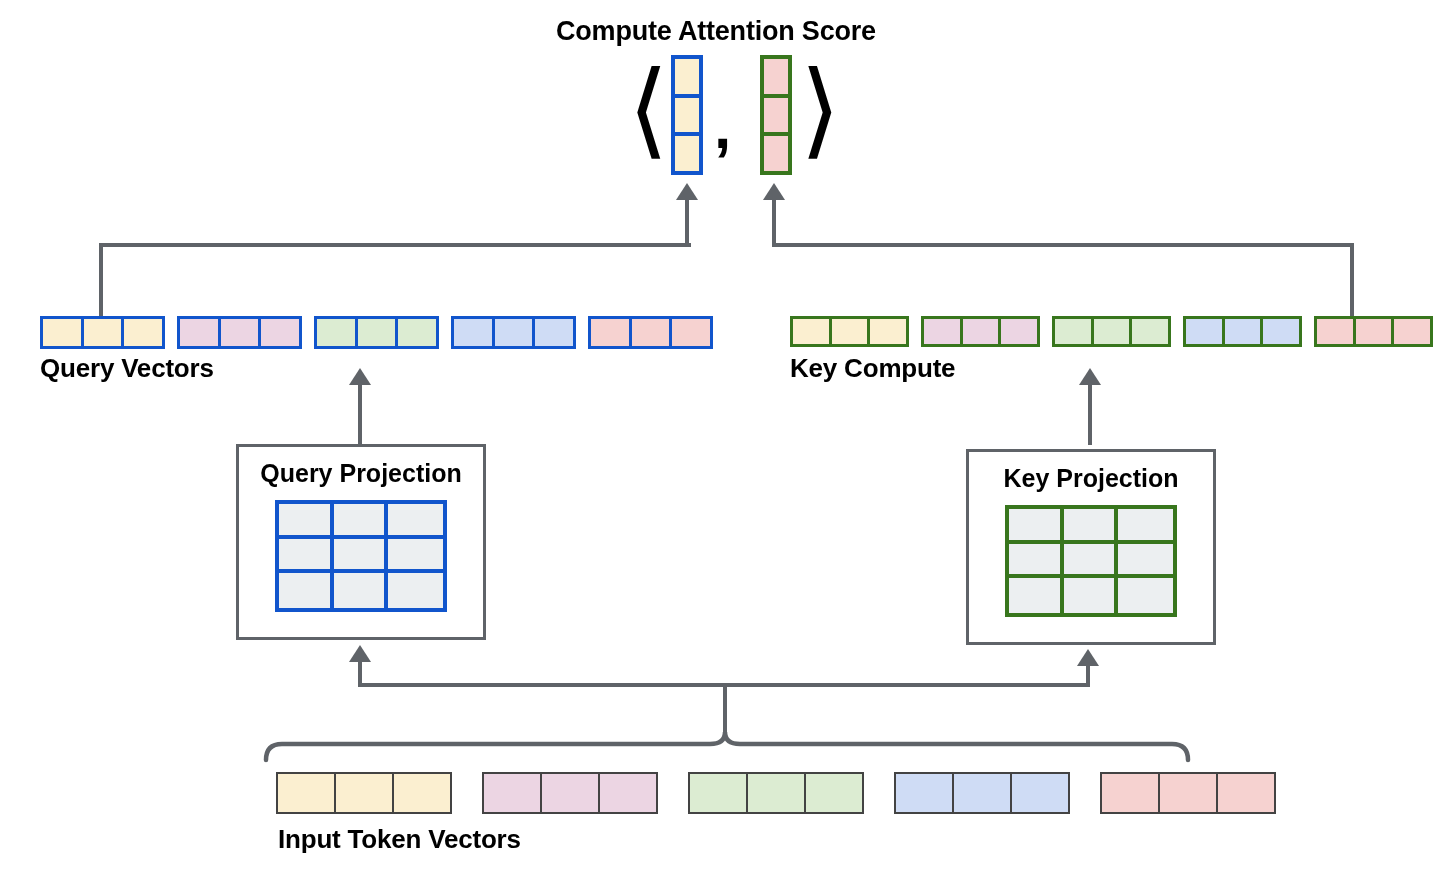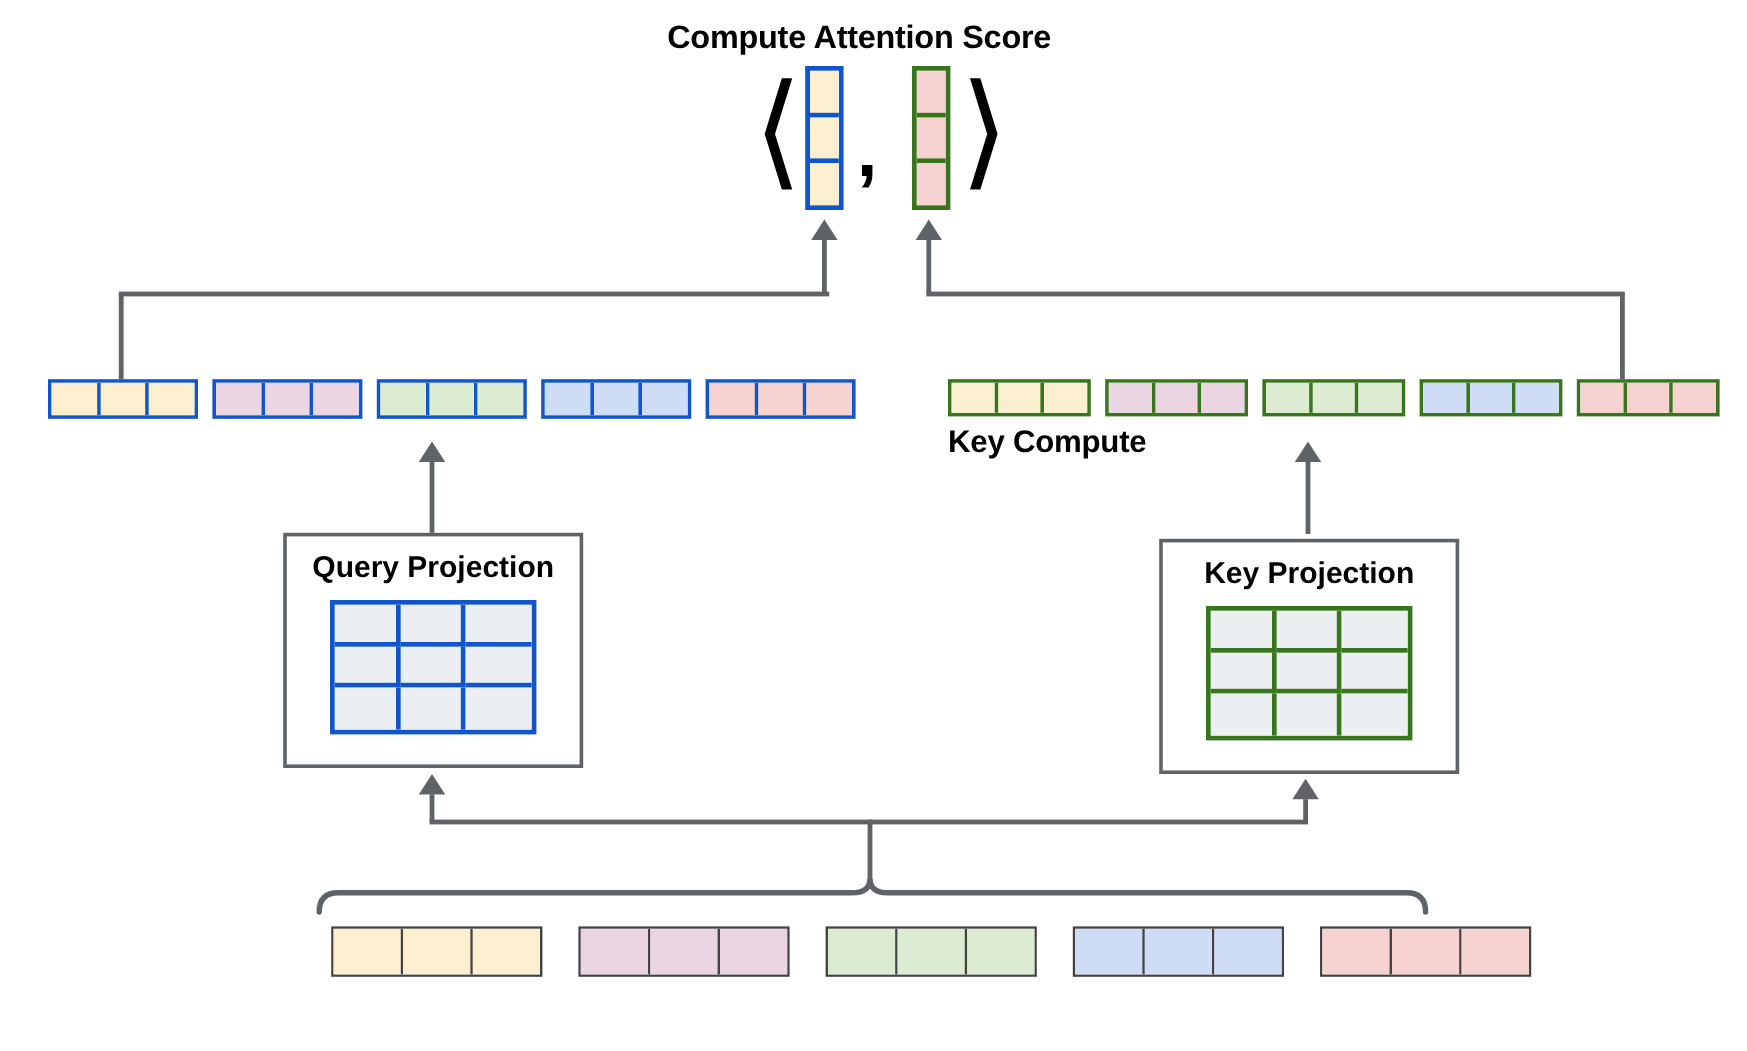--- a/index.html
+++ b/index.html
@@ -164,20 +164,21 @@
       <div class="cell" style="flex:1; background:#cfdcf5;"></div>
       <div class="cell" style="flex:1; background:#cfdcf5;"></div>
     </div>
     <div class="vec blue" style="width:125px; height:33px;">
       <div class="cell" style="flex:1; background:#f6d2d0;"></div>
       <div class="cell" style="flex:1; background:#f6d2d0;"></div>
       <div class="cell" style="flex:1; background:#f6d2d0;"></div>
     </div>
   </div>
 
+  <div class="abs title" id="label-query-vectors">Query Vectors</div>
 
   <div class="abs vec-row" id="key-row" style="left:790px; top:316px; gap:12px;">
     <div class="vec green" style="width:119px; height:31px;">
       <div class="cell" style="flex:1; background:#fbefd0;"></div>
       <div class="cell" style="flex:1; background:#fbefd0;"></div>
       <div class="cell" style="flex:1; background:#fbefd0;"></div>
     </div>
     <div class="vec green" style="width:119px; height:31px;">
       <div class="cell" style="flex:1; background:#ecd5e3;"></div>
       <div class="cell" style="flex:1; background:#ecd5e3;"></div>
@@ -275,14 +276,15 @@
       <div class="cell" style="flex:1; background:#cfdcf5;"></div>
       <div class="cell" style="flex:1; background:#cfdcf5;"></div>
     </div>
     <div class="vec plain" style="width:176px; height:42px;">
       <div class="cell" style="flex:1; background:#f6d2d0;"></div>
       <div class="cell" style="flex:1; background:#f6d2d0;"></div>
       <div class="cell" style="flex:1; background:#f6d2d0;"></div>
     </div>
   </div>
 
+  <div class="abs title" id="label-input-vectors">Input Token Vectors</div>
 
 </div>
 
 </body></html>

